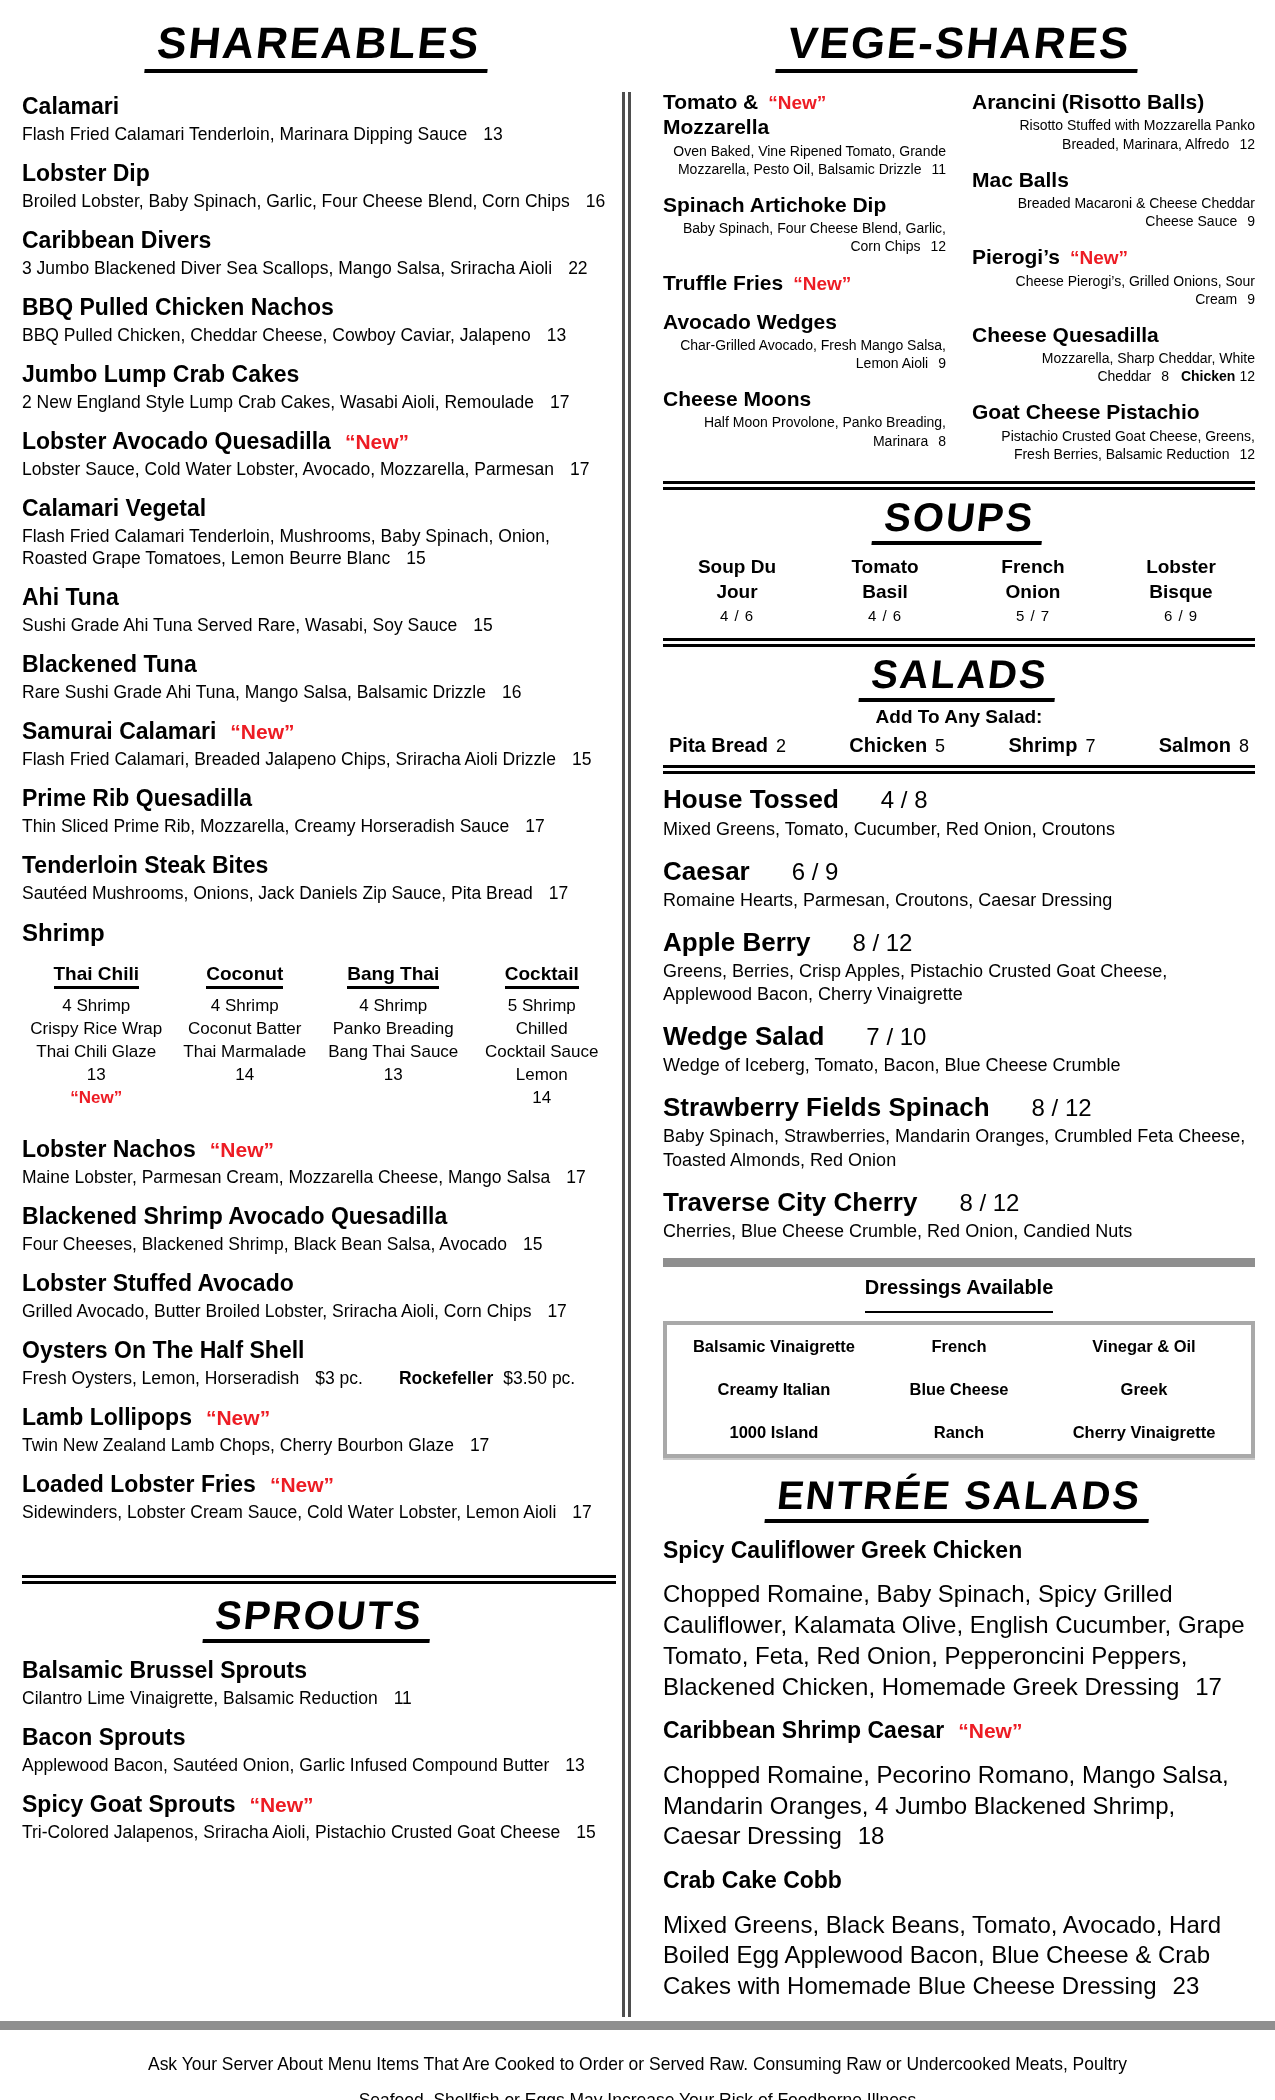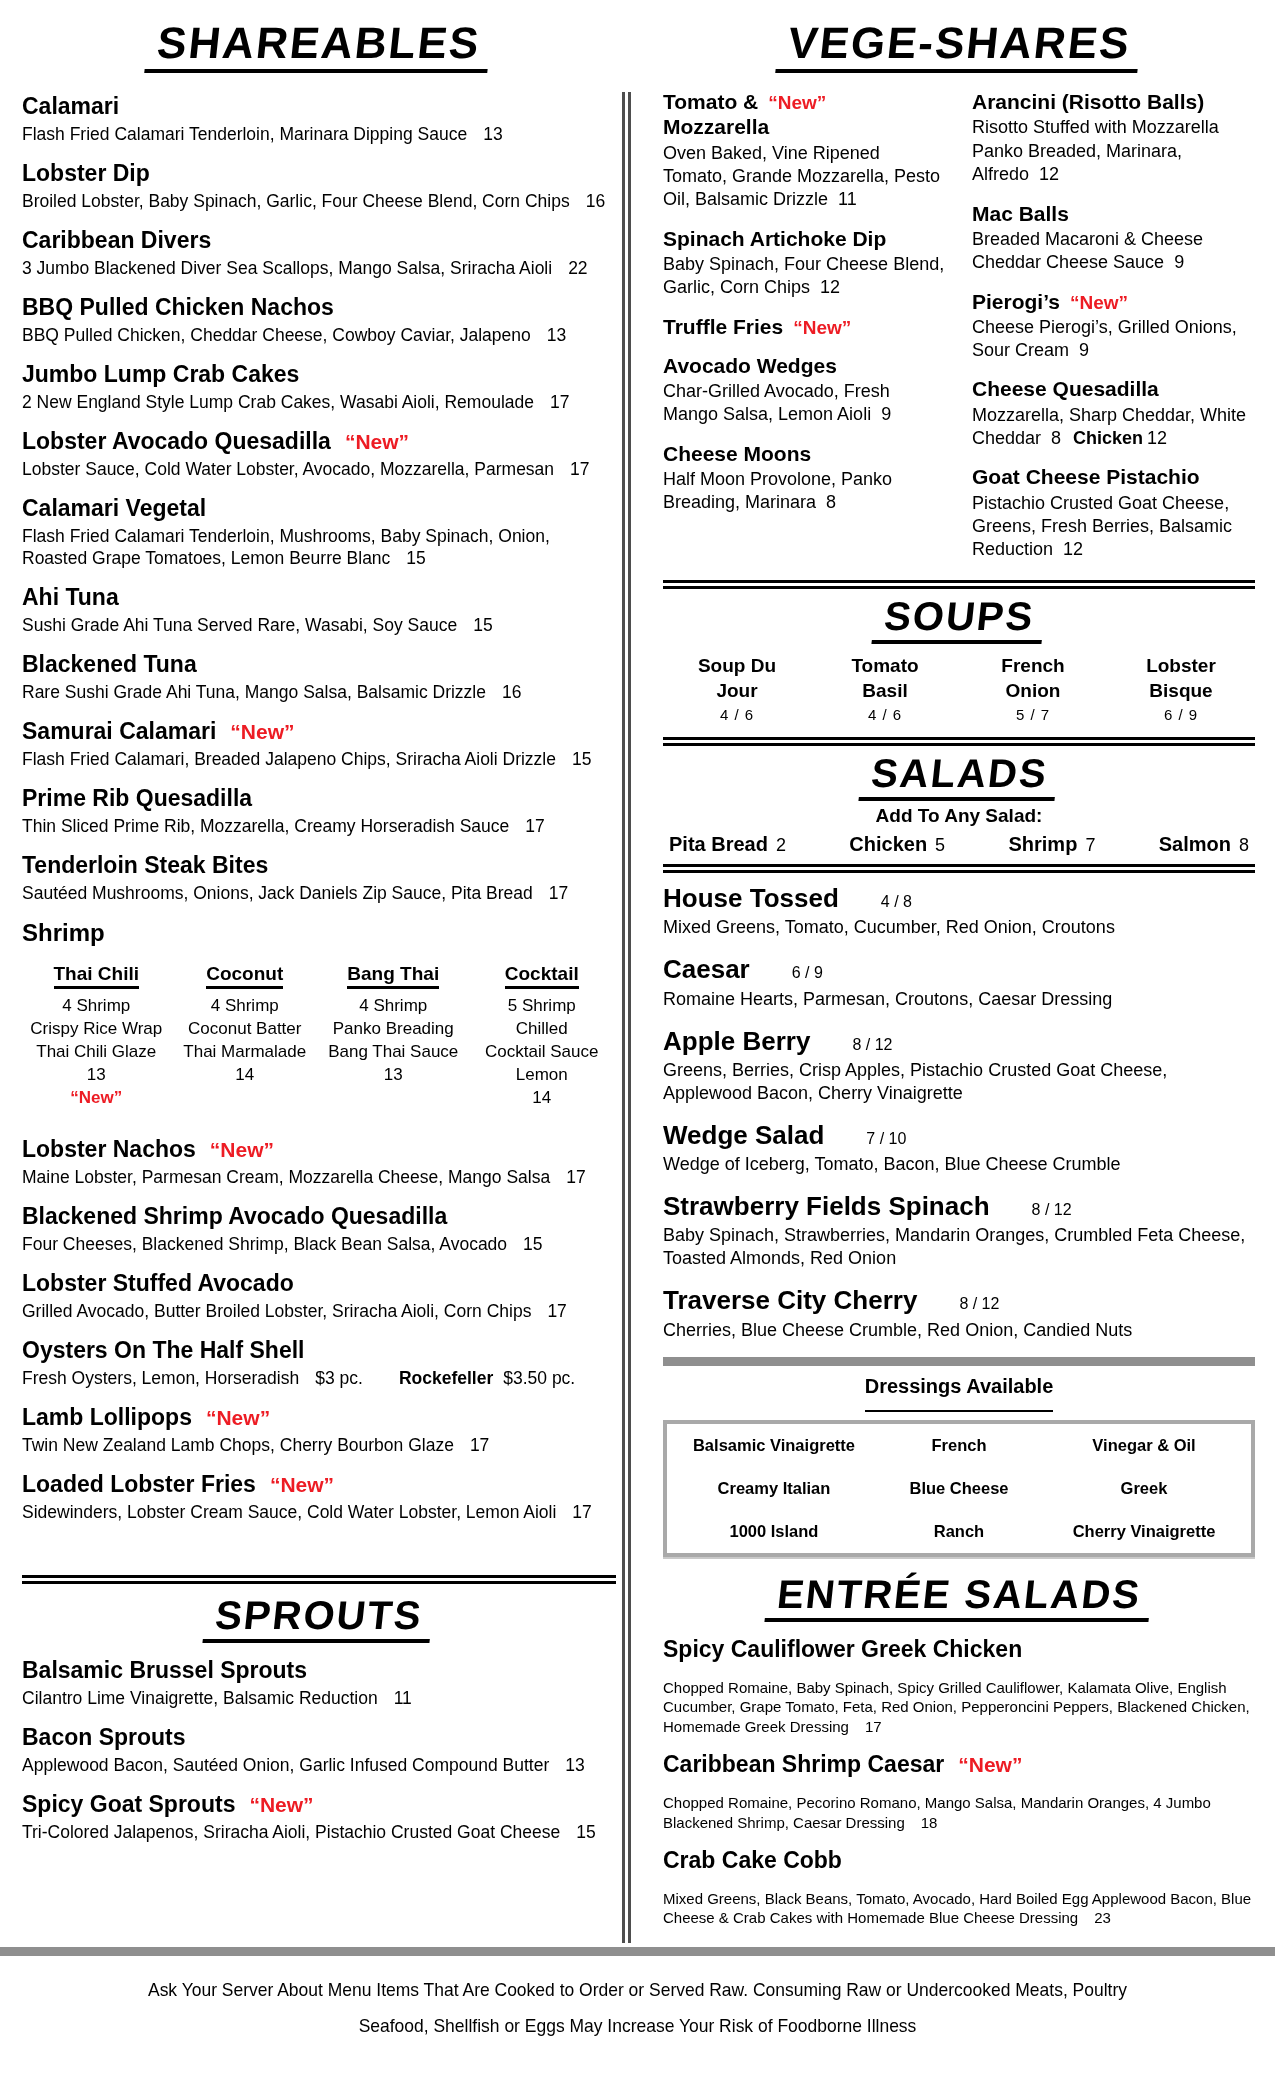--- a/index.html
+++ b/index.html
@@ -36,45 +36,45 @@
   .sh-title { display:inline-block; font-size:19px; font-weight:700; border-bottom:3px solid #000; padding-bottom:1px; margin-bottom:6px; }
   .sh-line { font-size:17px; line-height:1.35; }
   .sh-tag { color:#ed1c24; font-weight:700; font-size:17px; }
 
   .hdiv { border-top:3px solid #000; border-bottom:3px solid #000; height:9px; }
 
   .vege-grid { display:grid; grid-template-columns:1fr 1fr; column-gap:26px; align-items:start; }
   .vege .item { margin-bottom:14px; }
   .vege .item-name { font-size:21px; }
   .vege .tag { font-size:19px; margin-left:10px; }
-  .vege .item-desc { font-size:18px; line-height:1.3; }
+  .vege .item-desc { font-size:14px; line-height:1.3;text-align:right; }
   .vege .price { margin-left:10px; }
   .vege .extra { margin-left:12px; }
   .vege .extra-price { margin-left:4px; }
 
   .soup-grid { display:grid; grid-template-columns:repeat(4,1fr); text-align:center; margin:10px 0 14px; }
   .soup-name { font-size:19px; font-weight:700; line-height:1.3; }
   .soup-price { font-size:15px; margin-top:3px; letter-spacing:1px; }
 
   .addons-label { text-align:center; font-weight:700; font-size:19px; margin:4px 0 6px; }
   .addons-row { display:flex; justify-content:space-between; padding:0 6px 8px 6px; }
   .addon-name { font-weight:700; font-size:20px; }
   .addon-price { font-size:18px; margin-left:8px; }
 
   .salad .item-name { font-size:26px; }
-  .salad .s-price { font-size:16px; font-weight:400; margin-left:42px; }
+  .salad .s-price { font-size:24px; font-weight:400; margin-left:42px; }
   .salad .item-desc { font-size:18px; }
 
   .gray-bar { height:9px; background:#8f8f8f; }
   .dress-title-wrap { text-align:center; margin:9px 0 8px; }
   .dress-title { display:inline-block; font-size:20px; font-weight:700; border-bottom:2.5px solid #000; padding-bottom:12px; }
   .dress-box { border:4px solid #a9a9a9; box-shadow:0 2px 0 #c9c9c9; padding:12px 8px; display:grid; grid-template-columns:1.15fr 1fr 1.15fr; row-gap:24px; text-align:center; }
   .dress-cell { font-weight:700; font-size:16.5px; }
 
-  .entree .item-desc { font-size:15px;margin-top:15px; }
+  .entree .item-desc { font-size:24px;margin-top:15px; }
 
   .footer { margin-top:4px; }
   .footer-bar { height:9px; background:#8f8f8f; }
   .footer-text { text-align:center; font-size:19px; line-height:1.9; margin-top:16px; transform:scaleX(0.92); transform-origin:center; }
 </style>
 </head>
 <body>
 
 <div class="page">
 

